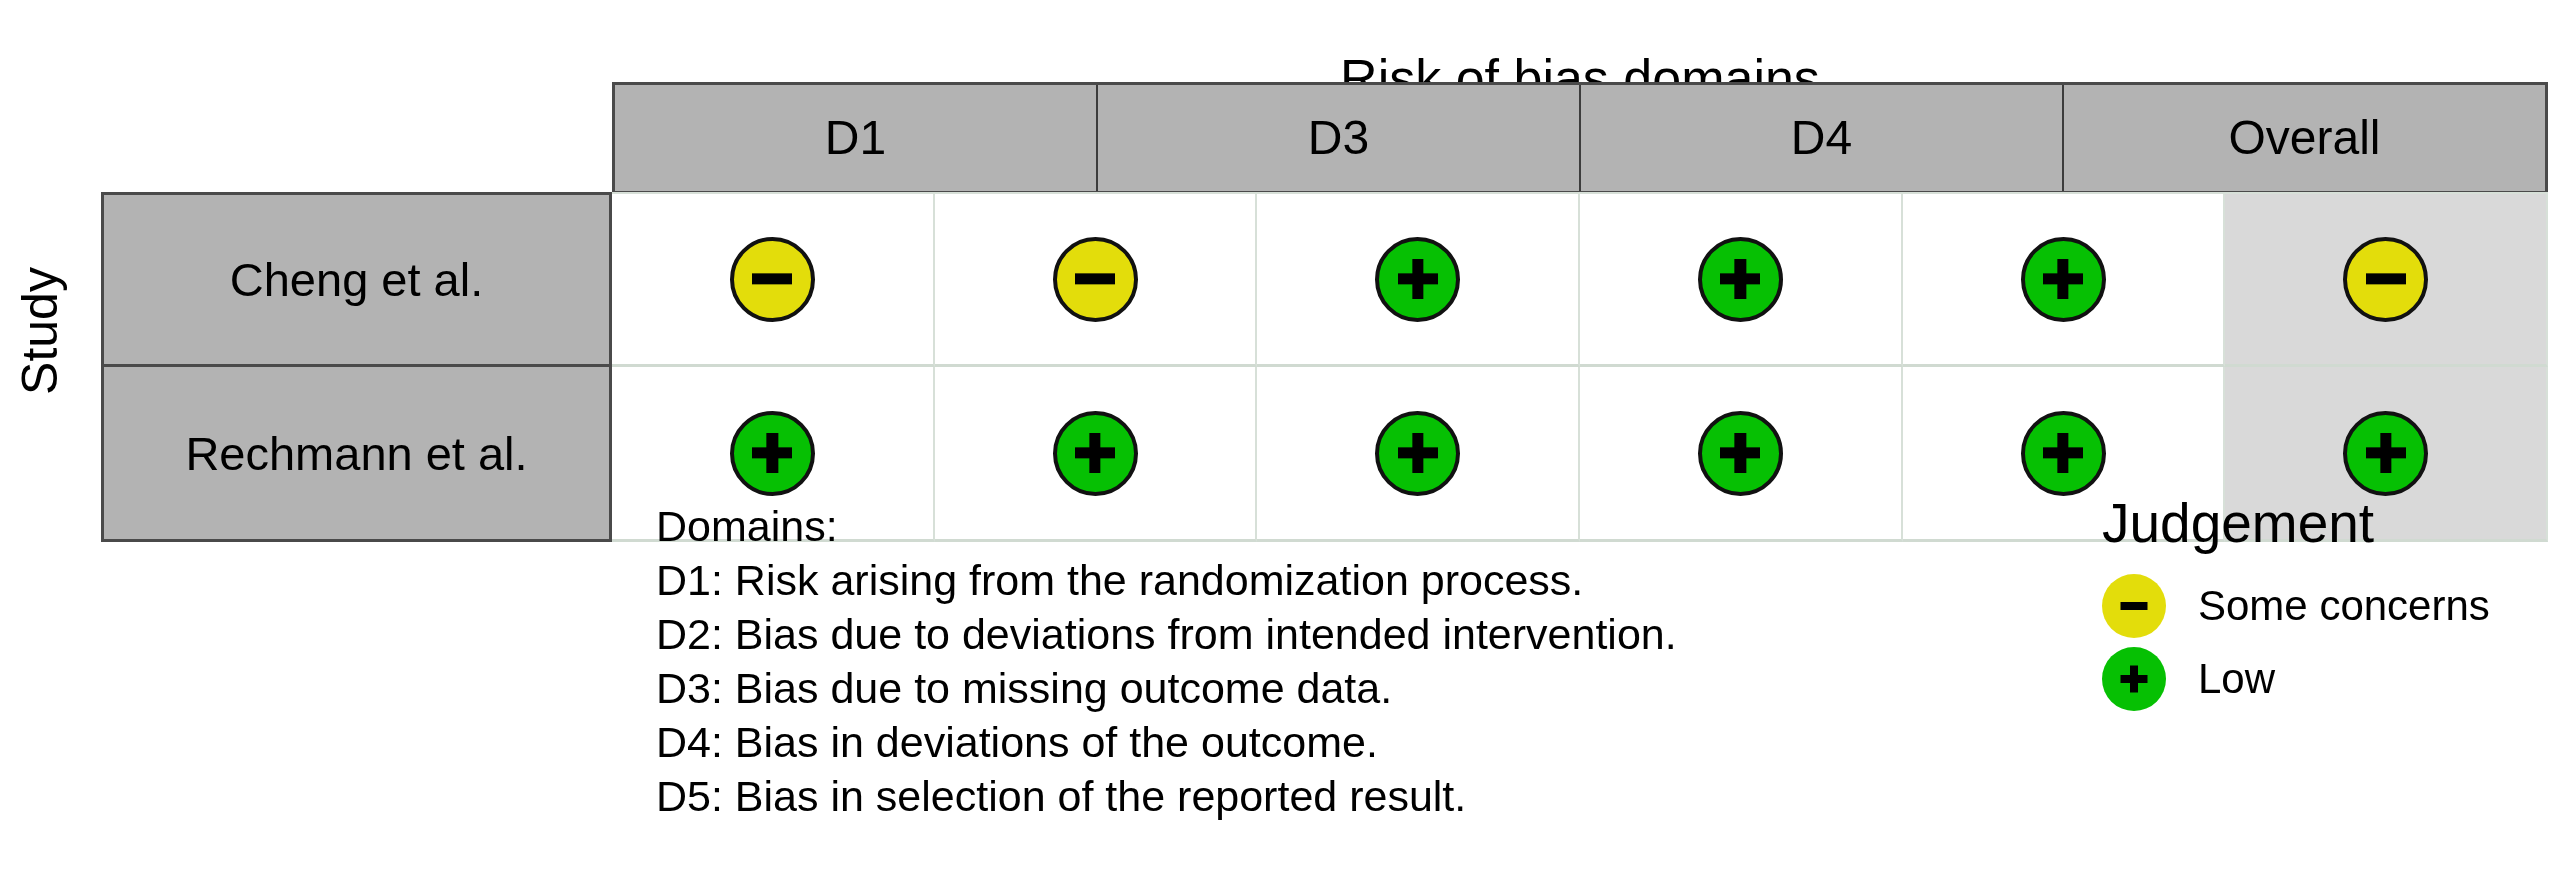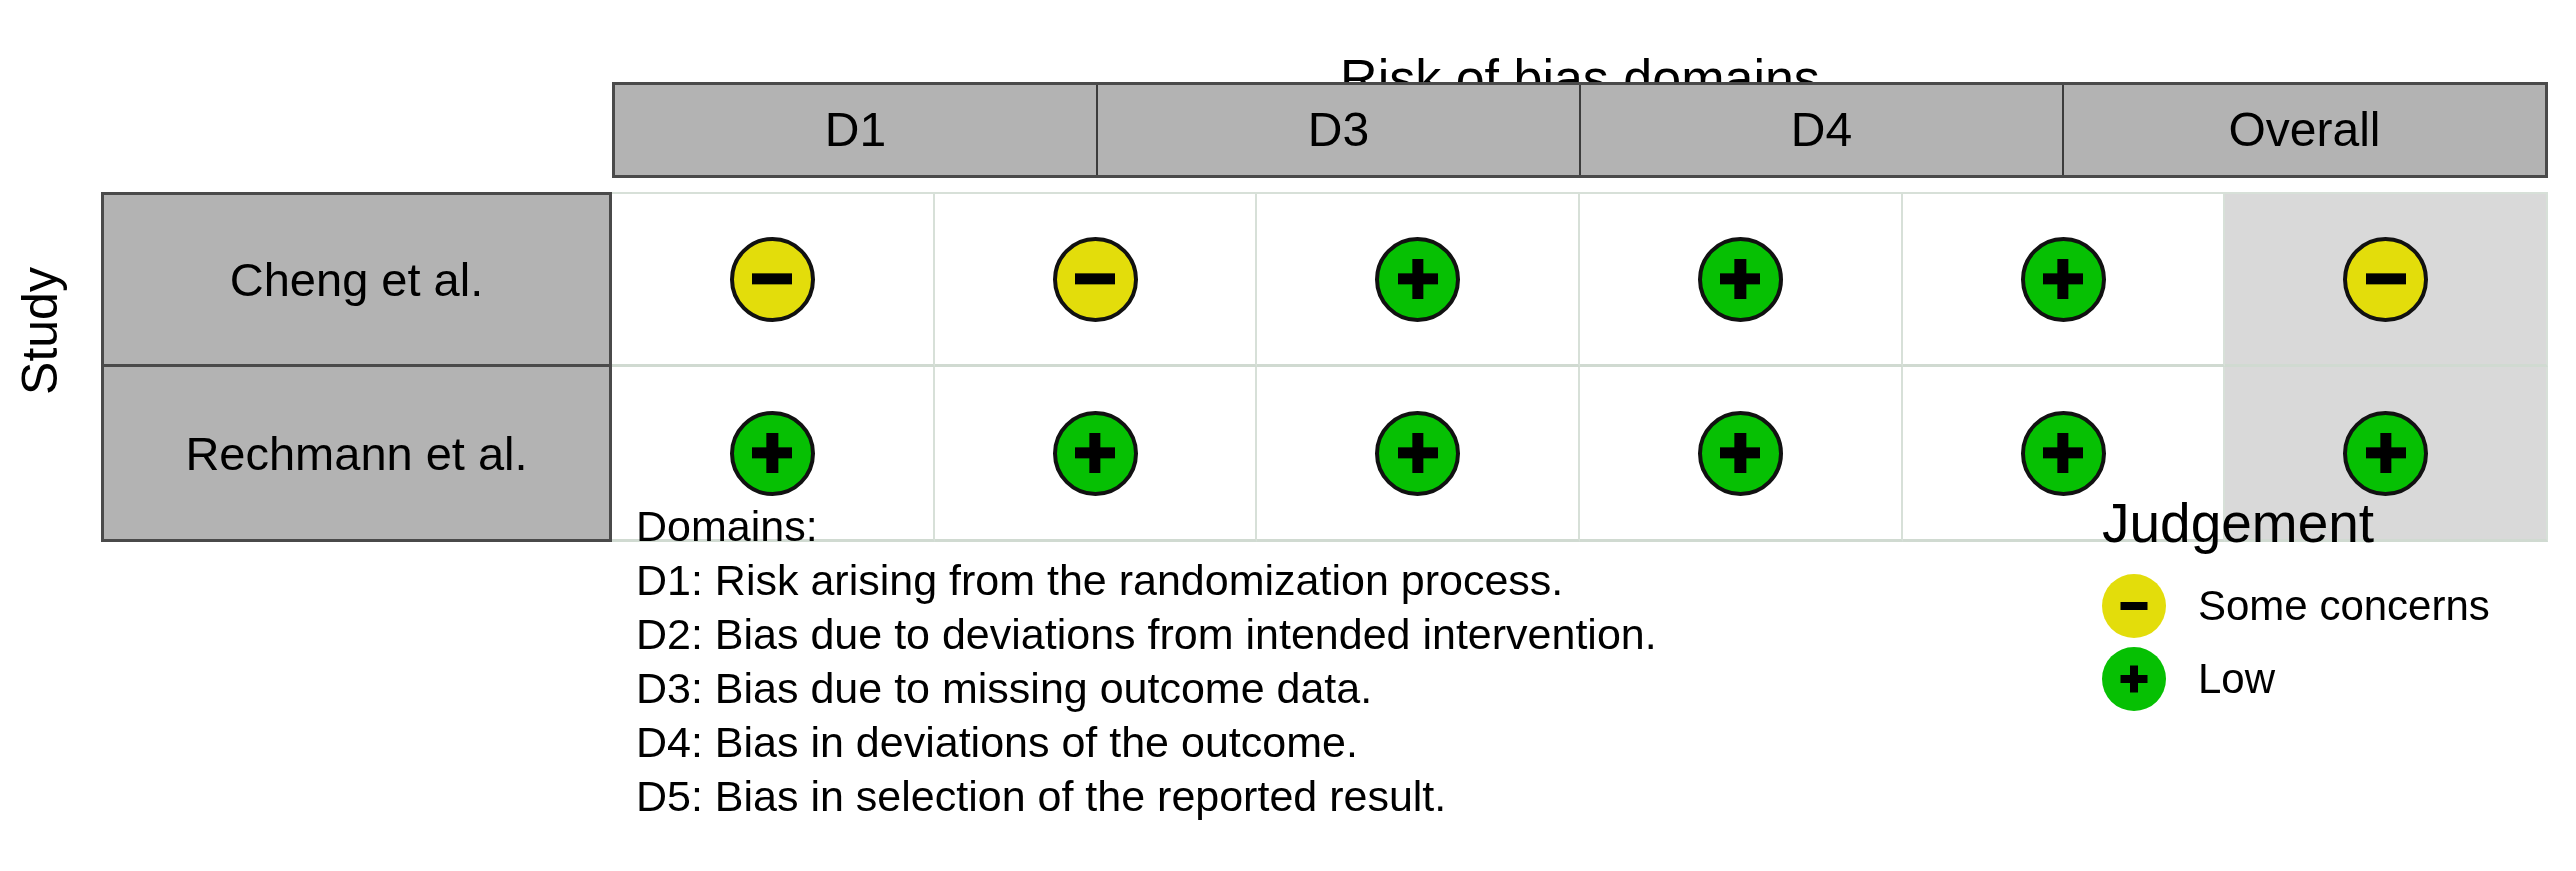--- a/index.html
+++ b/index.html
@@ -52,21 +52,21 @@
     width: 2447px;
     height: 404px;
   }
 
   
   #rob-header {
     position: absolute;
     left: 511px;
     top: 0px;
     width: 1936px;
-    height: 96px;
+    height: 112px;
     display: flex;
     box-sizing: border-box;
     border: 3.2px solid #4a4a4a;
     background: #b3b3b3;
   }
   .hdr-cell {
     flex: 1 1 0;
     display: flex;
     align-items: center;
     justify-content: center;
@@ -147,21 +147,21 @@
   }
   .bubble .v-bar {
     width: 11.3px; height: 40px;
     left: 50%; top: 50%;
     transform: translate(-50%, -50%);
   }
 
   
   #domains-legend {
     position: absolute;
-    left: 636px;
+    left: 656px;
     top: 499px;
     font-size: 43px;
     line-height: 54px;
     color: #000;
     white-space: nowrap;
   }
   #domains-legend .dom-line { display: block; }
 
   
   #judgement-legend {

